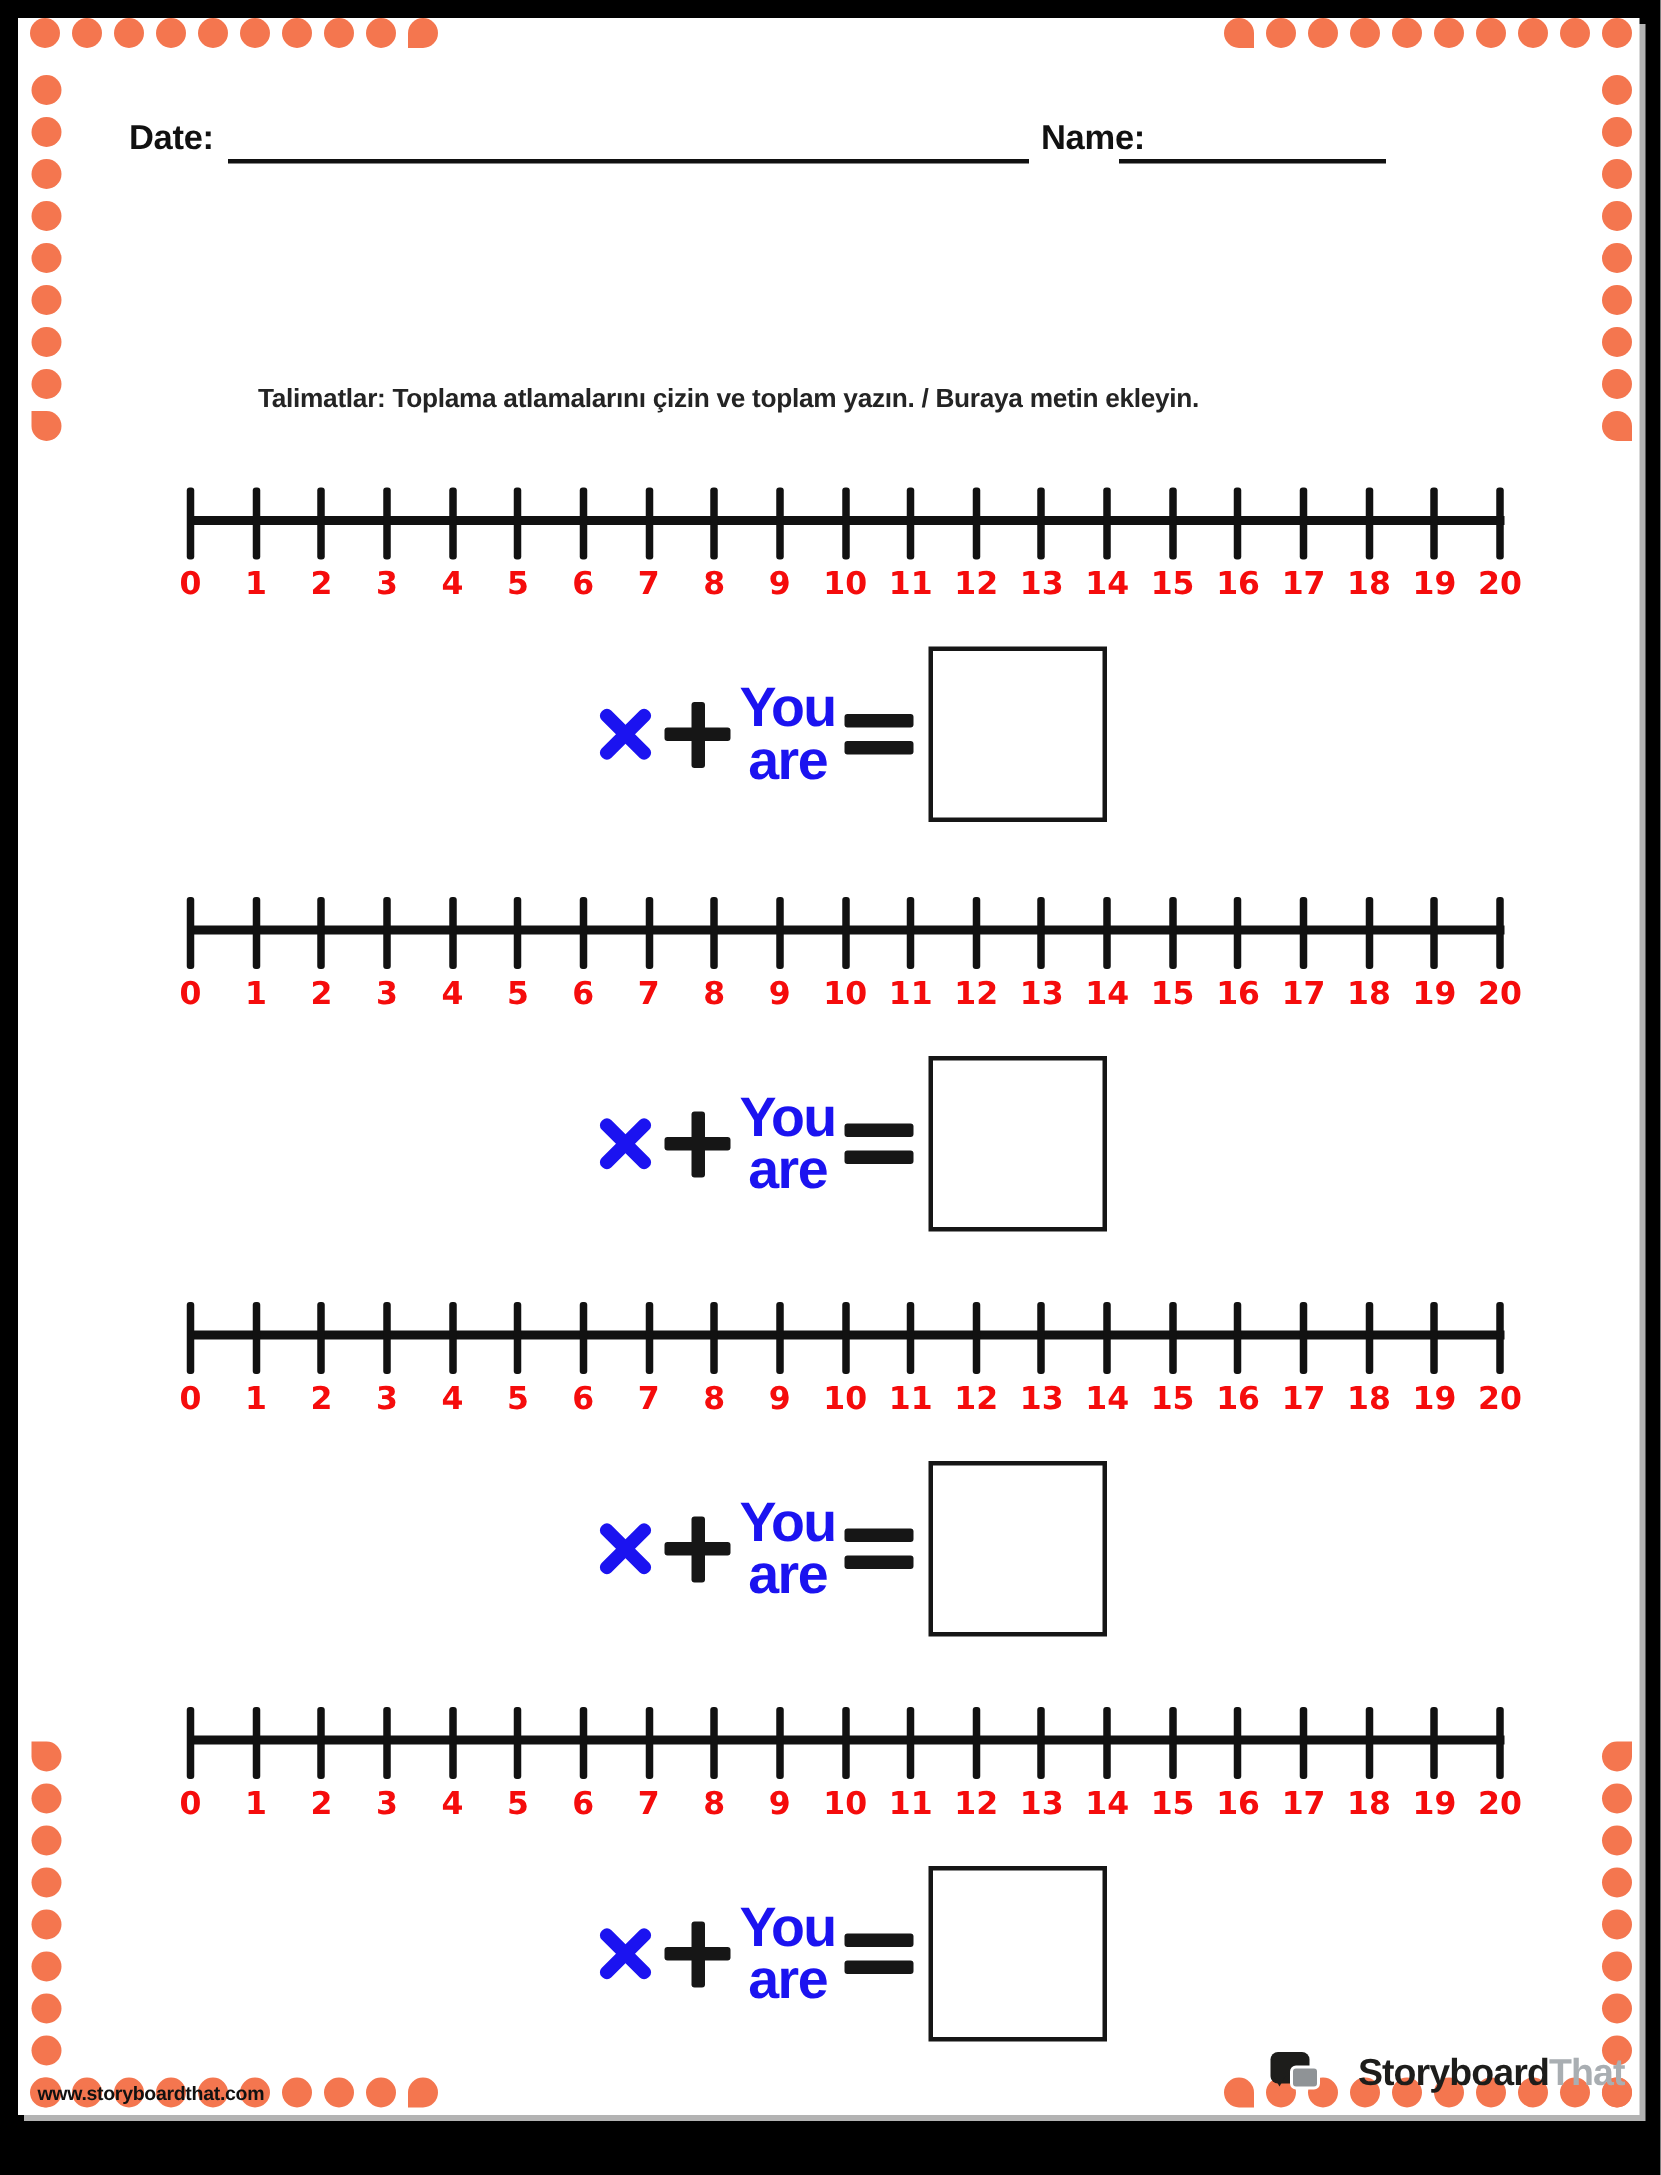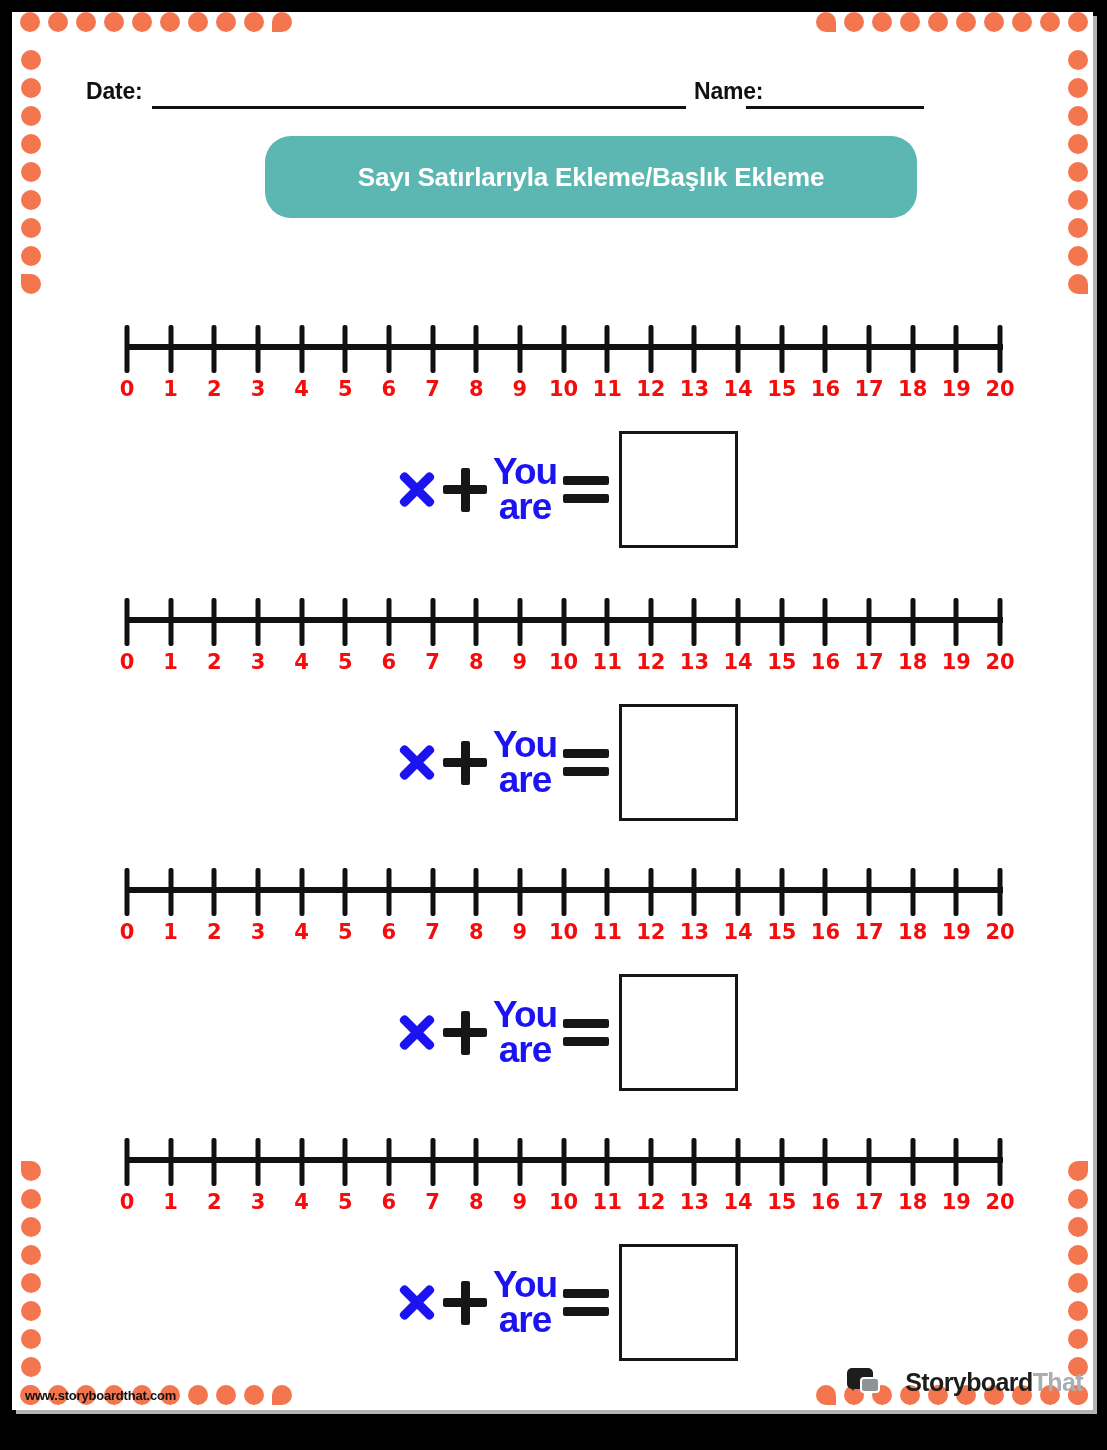--- a/index.html
+++ b/index.html
@@ -81,24 +81,22 @@
 </head>
 <body style="--background: #000000; --paper: #ffffff; --orange: #f4764f; --teal: #5cb7b2; --red: #f50c0c; --blue: #1b13f0; --ink: #161616;">
 
 <div class="page">
 
   <span id="name-label" class="hdr-label">Date:</span>
   <span id="name-line" class="hdr-line"></span>
   <span id="date-label" class="hdr-label">Name:</span>
   <span id="date-line" class="hdr-line"></span>
 
-  <div class="banner">
-    <h1>Sayı Satırlarıyla Ekleme/Başlık Ekleme</h1>
-  </div>
-
+
+  <div class="instructions">Talimatlar: Toplama atlamalarını çizin ve toplam yazın. / Buraya metin ekleyin.</div>
 
   <div id="problems">
   <section class="problem" style="top: 313px;">
     <div class="numberline">
       <div class="nl-bar"></div>
     <div class="tick" style="left: 0%;"></div>
           <div class="ticklabel" style="left: 0%;">0</div>
           <div class="tick" style="left: 5%;"></div>
           <div class="ticklabel" style="left: 5%;">1</div>
           <div class="tick" style="left: 10%;"></div>

